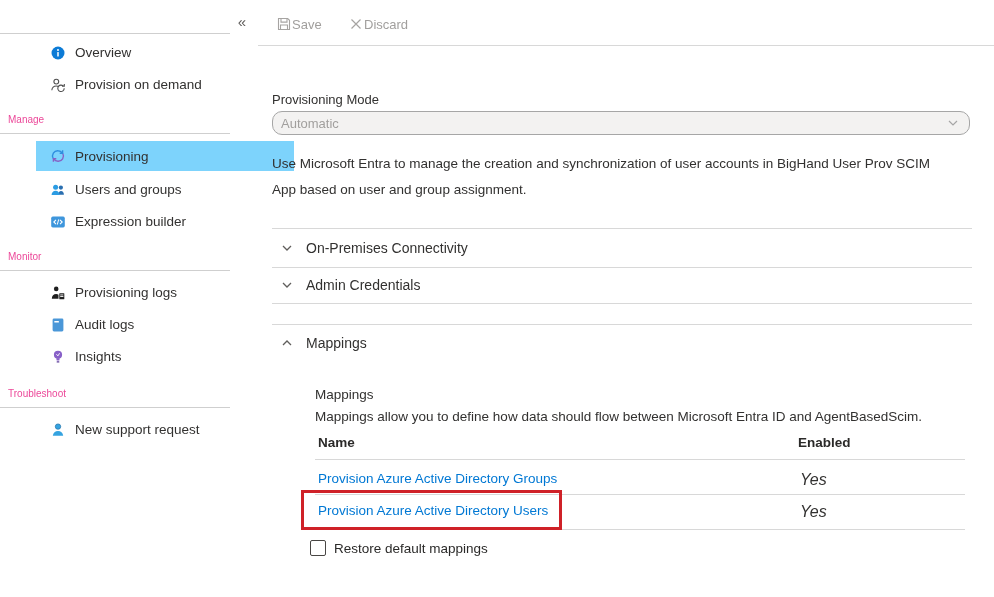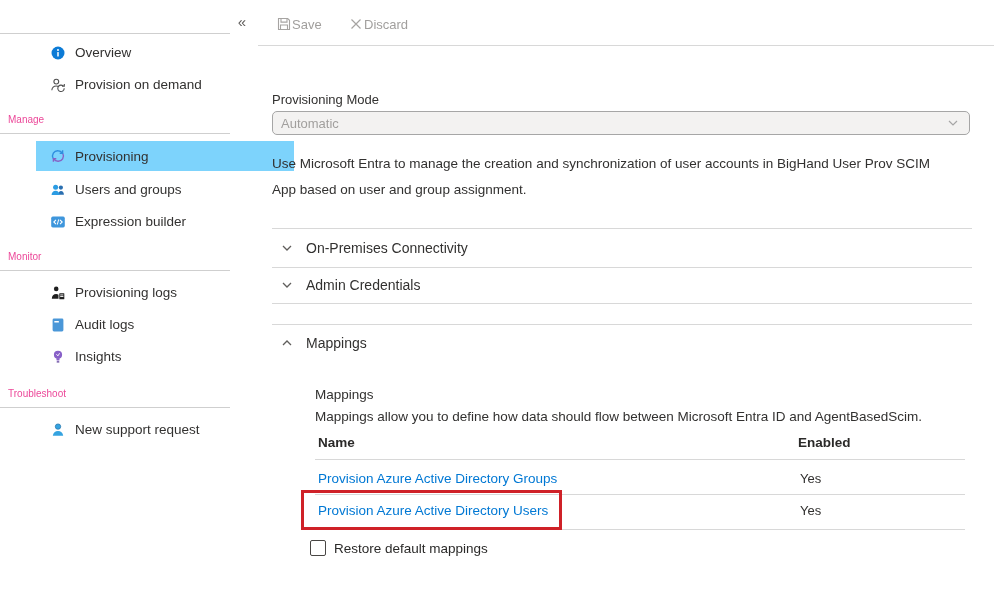--- a/index.html
+++ b/index.html
@@ -21,21 +21,21 @@
 
   
   .tb-btn { position:absolute; top:16px; display:flex; align-items:flex-end; border:none; background:none;
             font-family:inherit; font-size:13px; color:#a19f9d; cursor:default; }
   .tb-btn svg { width:16px; height:16px; display:block; }
   .hline { position:absolute; height:1px; background:#d8d8d8; }
   .tb-divider { left:258px; top:45px; width:736px; }
 
   .field-label { position:absolute; left:272px; top:92px; font-size:13px; }
   .dropdown { position:absolute; left:272px; top:111px; width:698px; height:24px; background:#f3f2f1;
-              border:1px solid #a6a6a6; border-radius:5px; display:flex; align-items:center; cursor:default; }
+              border:1px solid #a6a6a6; border-radius:10px; display:flex; align-items:center; cursor:default; }
   .dropdown .dd-value { flex:1; padding-left:8px; font-size:13px; color:#a19f9d; }
   .dropdown .dd-chev { margin-right:10px; display:flex; }
   .dropdown .dd-chev svg { width:12px; height:12px; }
 
   .description { position:absolute; left:272px; top:151px; width:684px; font-size:13.5px; line-height:26px; color:#323130; }
 
   .acc-line-1 { left:272px; top:228px; width:700px; }
   .acc-line-2 { left:272px; top:267px; width:700px; }
   .acc-line-3 { left:272px; top:303px; width:700px; }
   .acc-line-4 { left:272px; top:324px; width:700px; }
@@ -45,21 +45,21 @@
   .acc-row-1 { top:236px;justify-content:center; } .acc-row-2 { top:273px;justify-content:space-between; } .acc-row-3 { top:331px; }
 
   .map-title { position:absolute; left:315px; top:387px; font-size:13.5px; }
   .map-desc  { position:absolute; left:315px; top:409px; font-size:13.5px; }
   .col-head { position:absolute; top:435px; font-size:13.5px; font-weight:600; color:#2b2a29; }
   .col-name { left:318px; } .col-enabled { left:798px; }
   .thead-line { left:315px; top:459px; width:650px; }
   .row-line-1 { left:315px; top:494px; width:650px; }
   .row-line-2 { left:315px; top:529px; width:650px; }
   .map-link { position:absolute; left:318px; font-size:13.5px; color:#0078d4; text-decoration:none; cursor:pointer; }
-  .map-yes  { position:absolute; left:800px; font-size:13px; color:#323130; }
+  .map-yes  { position:absolute; left:800px; font-size:16px; color:#323130;font-style:italic; }
   .link-1 { top:471px; } .yes-1 { top:471px; }
   .link-2 { top:503px; } .yes-2 { top:503px; }
 
   .red-box { position:absolute; left:301px; top:490px; width:261px; height:40px;
              border:3px solid #cf2128; pointer-events:none; }
 
   .checkbox { position:absolute; left:310px; top:540px; width:16px; height:16px; background:#fff;
               border:1.5px solid #484644; border-radius:2px; cursor:pointer; }
   .checkbox-label { position:absolute; left:334px; top:541px; font-size:13.5px; color:#2b2a29; }
 </style>

